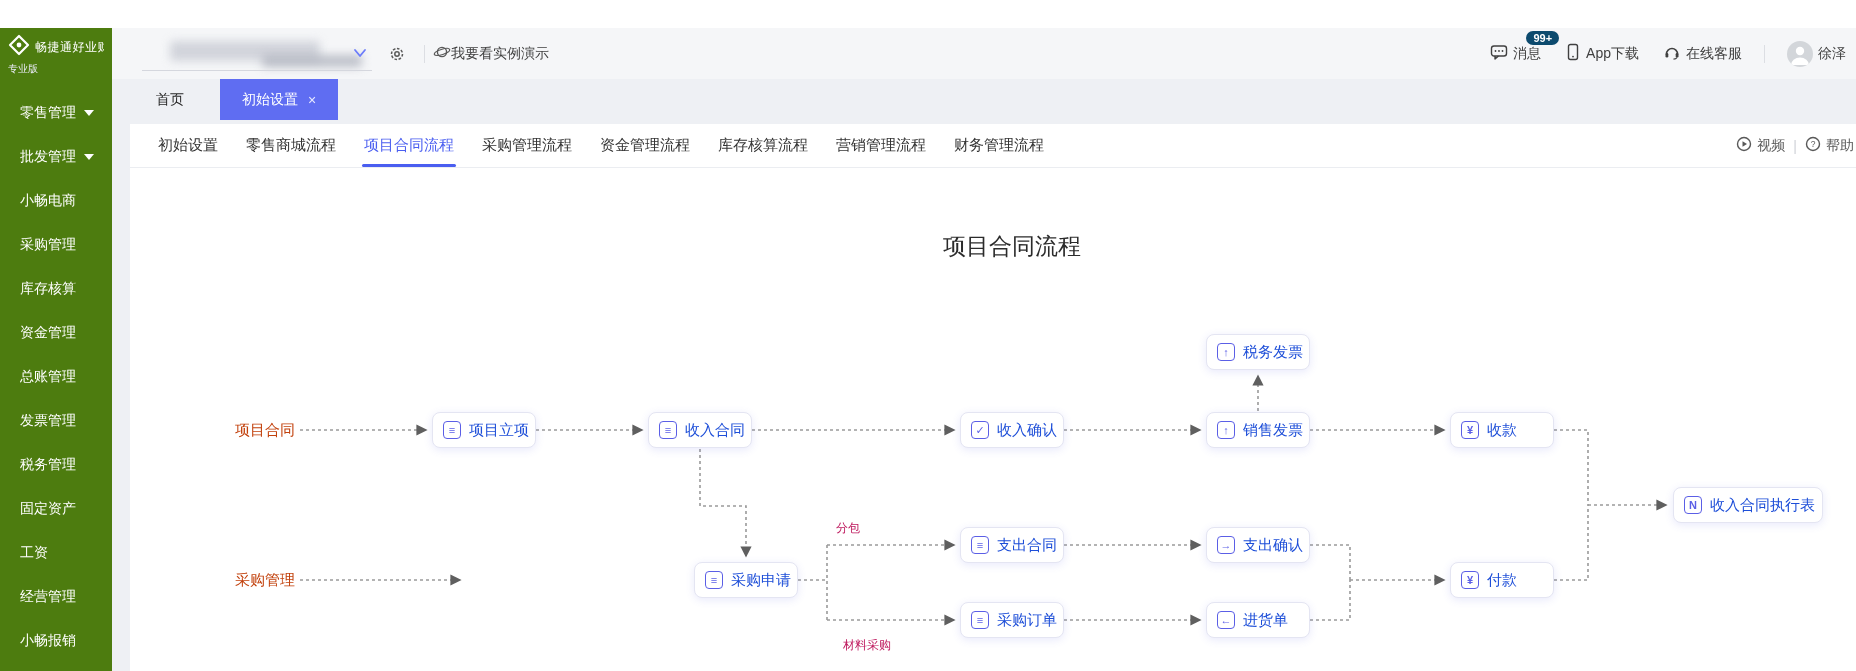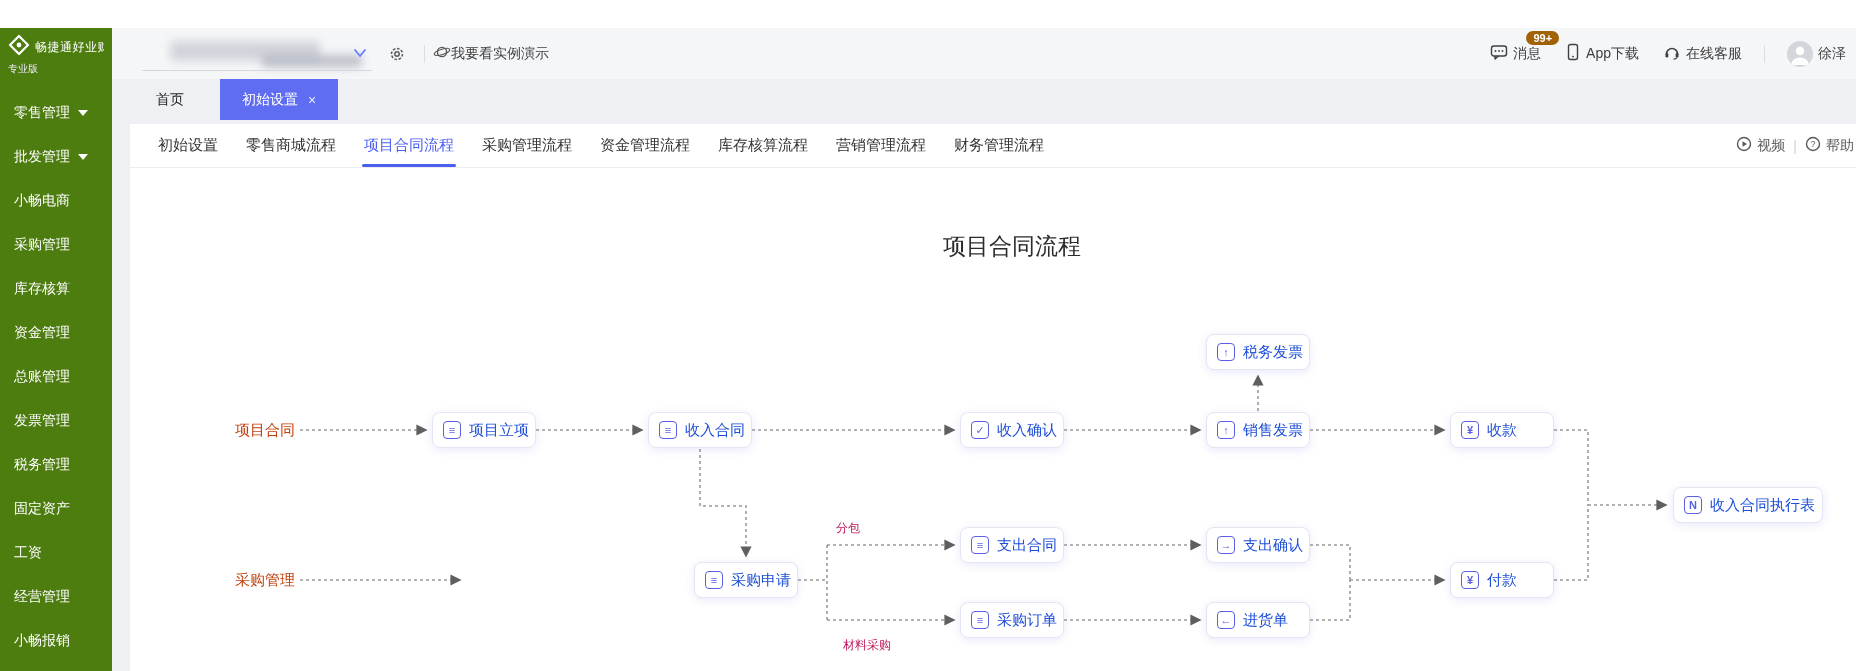--- a/index.html
+++ b/index.html
@@ -6,37 +6,37 @@
   html,body { width:1856px; height:671px; overflow:hidden;
     font-family:"Liberation Sans","DejaVu Sans",sans-serif; background:#fff; }
   .topstrip { height:28px; background:#fff; }
   .approw { display:flex; height:643px; }
   .leftcol { width:112px; flex:0 0 112px; background:#4d7c0f; display:flex; flex-direction:column; }
   .logo-block { height:51px; padding:6px 8px 4px 8px; position:relative; color:#fff; }
   .logo-row { display:flex; align-items:center; gap:5px; }
   .logo-name { font-size:12px; white-space:nowrap; overflow:hidden; letter-spacing:0.5px; }
   .logo-edition { font-size:10px; margin-top:2px; color:#e8eaf5; }
   .sidebar { flex:1; padding-top:12px; }
-  .side-item { height:44px; display:flex; align-items:center; padding-left:14px; color:#fff;
+  .side-item { height:44px; display:flex; align-items:center; padding-left:20px; color:#fff;
     font-size:14px; cursor:pointer; gap:6px; white-space:nowrap; }
   .caret-down { width:0; height:0; border-left:5px solid transparent; border-right:5px solid transparent;
     border-top:6px solid #ffffff; display:inline-block; margin-left:2px; }
   .rightcol { flex:1; display:flex; flex-direction:column; min-width:0; }
   .topbar { height:51px; background:#f5f6f8; display:flex; align-items:center; padding:0 0 0 30px; position:relative; }
   .search-zone { position:relative; width:230px; height:34px; margin-right:6px; }
   .blurbox1 { position:absolute; left:28px; top:4px; width:150px; height:20px; background:#c9ccd4; filter:blur(5px); border-radius:3px; opacity:.8; }
   .blurbox2 { position:absolute; left:120px; top:18px; width:100px; height:12px; background:#aeb2bd; filter:blur(5px); border-radius:3px; opacity:.8; }
   .search-underline { position:absolute; left:0; bottom:0; width:230px; border-bottom:1px solid #d5d7de; }
   .chev { position:absolute; right:4px; top:8px; }
   .tb-icon-btn { display:flex; align-items:center; margin:0 10px; cursor:pointer; color:#595959; }
   .tb-divider { width:1px; height:18px; background:#dcdee3; margin:0 8px; }
   .demo-link { display:flex; align-items:center; font-size:14px; color:#404040; cursor:pointer; }
   .tb-right { margin-left:auto; display:flex; align-items:center; gap:4px; padding-right:0; }
   .tb-item { display:flex; align-items:center; gap:5px; font-size:14px; color:#404040; cursor:pointer; position:relative; margin:0 10px; white-space:nowrap; }
-  .badge { position:absolute; top:-12px; right:-18px; background:#a16207; color:#fff; font-size:11px;
+  .badge { position:absolute; top:-12px; right:-18px; background:#0c4a6e; color:#fff; font-size:11px;
     padding:1px 7px; border-radius:9px; font-weight:bold; }
   .avatar { width:26px; height:26px; border-radius:50%; background:#d3d6da; overflow:hidden; flex:0 0 26px; }
   .username { font-size:14px; color:#404040; white-space:nowrap; }
   .tabstrip { height:41px; background:#eef0f4; display:flex; align-items:stretch; padding-left:18px; }
   .wtab-home { display:flex; align-items:center; padding:0 26px; font-size:14px; color:#262626; cursor:pointer; }
   .wtab-active { display:flex; align-items:center; gap:10px; padding:0 22px; font-size:14px; color:#fff;
     background:#5f6df2; cursor:pointer; margin-left:10px; }
   .wtab-close { font-size:14px; color:#e8eaff; cursor:pointer; }
   .content { flex:1; background:#eef0f4; padding:4px 0 0 18px; min-height:0; }
   .card { background:#fff; height:100%; display:flex; flex-direction:column; min-height:0; }

